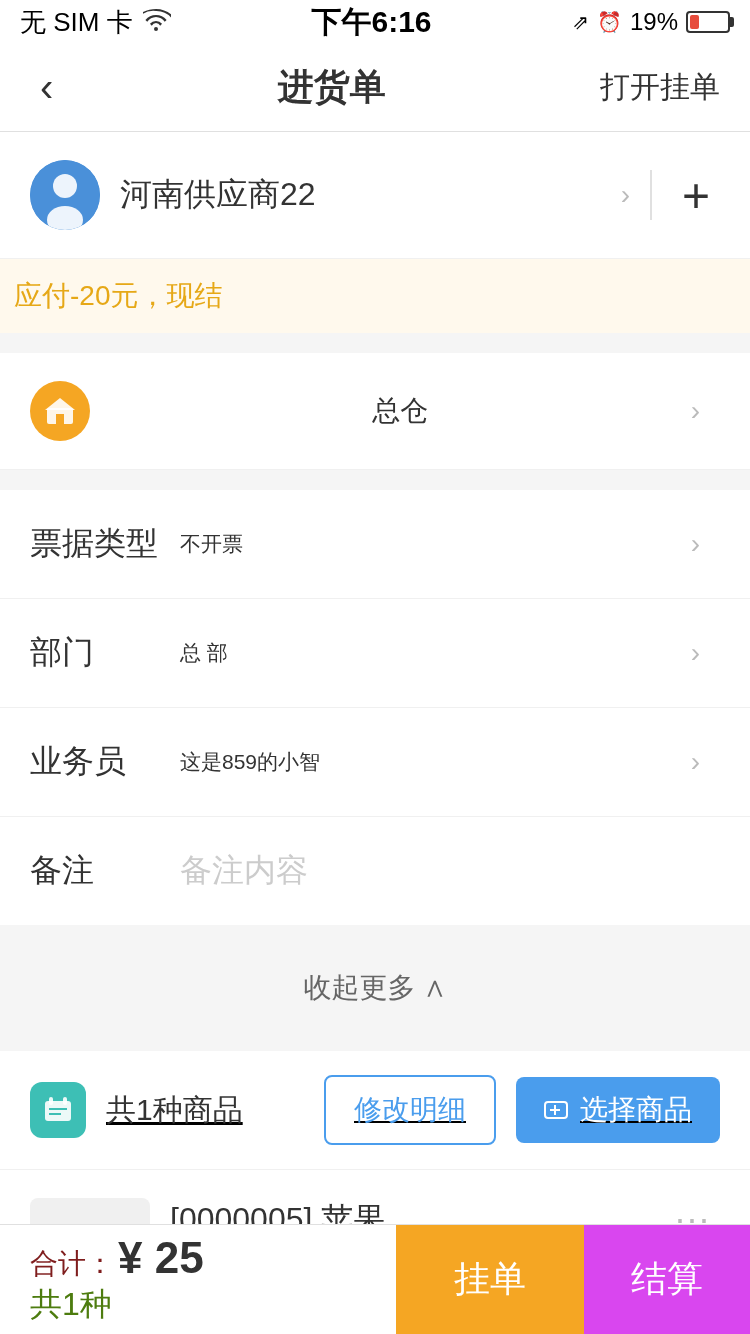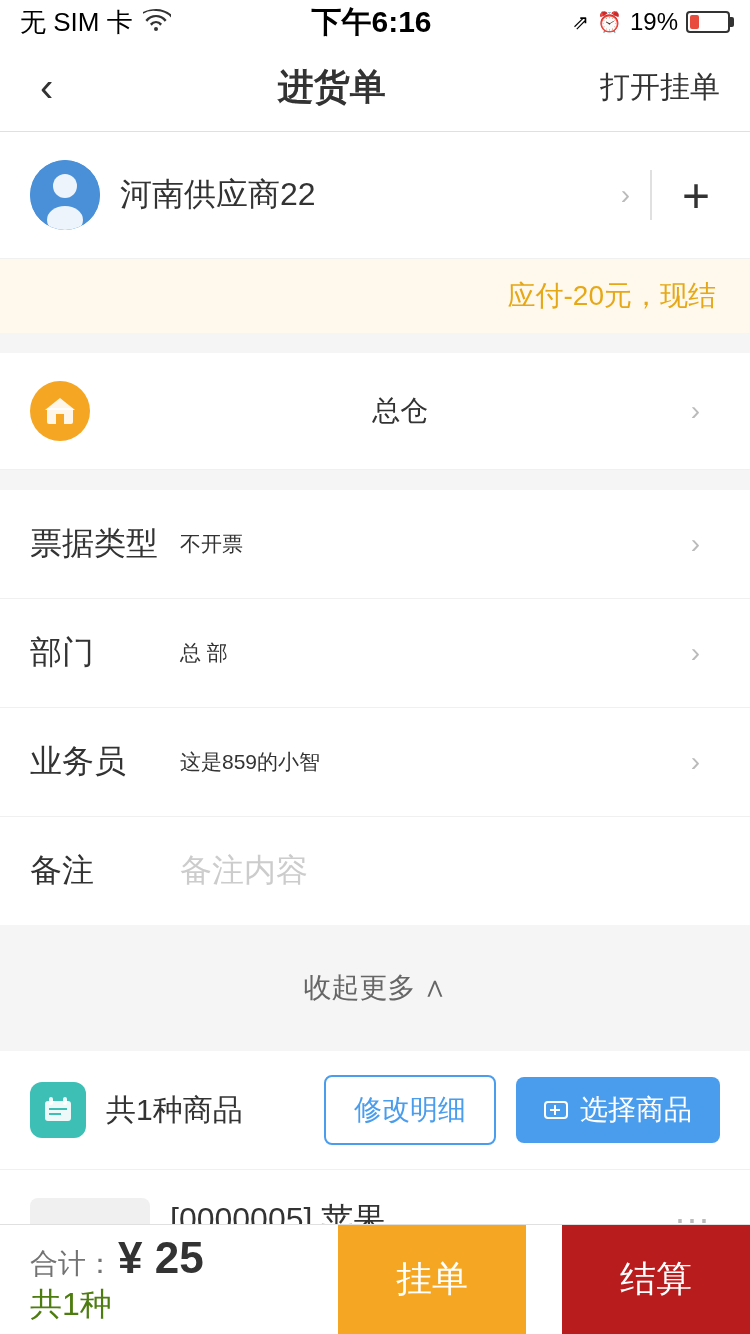--- a/index.html
+++ b/index.html
@@ -138,24 +138,23 @@
     .divider-v {
       width: 2px;
       height: 50px;
       background: #e0e0e0;
       margin: 0 20px 0 0;
     }
 
     
     .alert-banner {
       background: #fff9ed;
-      padding: 18px 34px;
+      padding: 18px 14px;
       color: #e6a817;
       font-size: 28px;
-      text-align: right;
     }
 
     
     .warehouse-section {
       background: #fff;
       margin-top: 20px;
     }
     .row-item {
       display: flex;
       align-items: center;
@@ -230,20 +229,21 @@
     .products-section {
       background: #fff;
       margin-top: 20px;
     }
     .products-header {
       display: flex;
       align-items: center;
       padding: 24px 30px;
       border-bottom: 1px solid #f0f0f0;
       gap: 20px;
+      text-decoration: underline;
     }
     .products-icon {
       width: 56px;
       height: 56px;
       border-radius: 12px;
       background: #3dbfb5;
       display: flex;
       align-items: center;
       justify-content: center;
       font-size: 28px;
@@ -334,21 +334,21 @@
     }
     .total-area {
       flex: 1;
       display: flex;
       flex-direction: column;
       justify-content: center;
       padding: 0 30px;
     }
     .total-label {
       font-size: 28px;
-      color: #737373;
+      color: #7f1d1d;
     }
     .total-amount {
       font-size: 44px;
       font-weight: 600;
       color: #333;
     }
     .total-count {
       font-size: 32px;
       color: #4d7c0f;
     }
@@ -356,29 +356,28 @@
       width: 188px;
       background: #f5a623;
       display: flex;
       align-items: center;
       justify-content: center;
       font-size: 36px;
       color: #fff;
       cursor: pointer;
     }
     .btn-checkout {
-      width: 188px;
-      background: #b91c1c;
+      width: 166px;
+      background: #d946ef;
       display: flex;
       align-items: center;
       justify-content: center;
       font-size: 36px;
       color: #fff;
       cursor: pointer;
-      margin-left: 36px;
     }
   </style>
 </head>
 <body>
 
 <div class="status-bar">
   <div class="status-left">
     <span>无 SIM 卡</span>
     <span>
       <svg width="28" height="22" viewBox="0 0 28 22">

